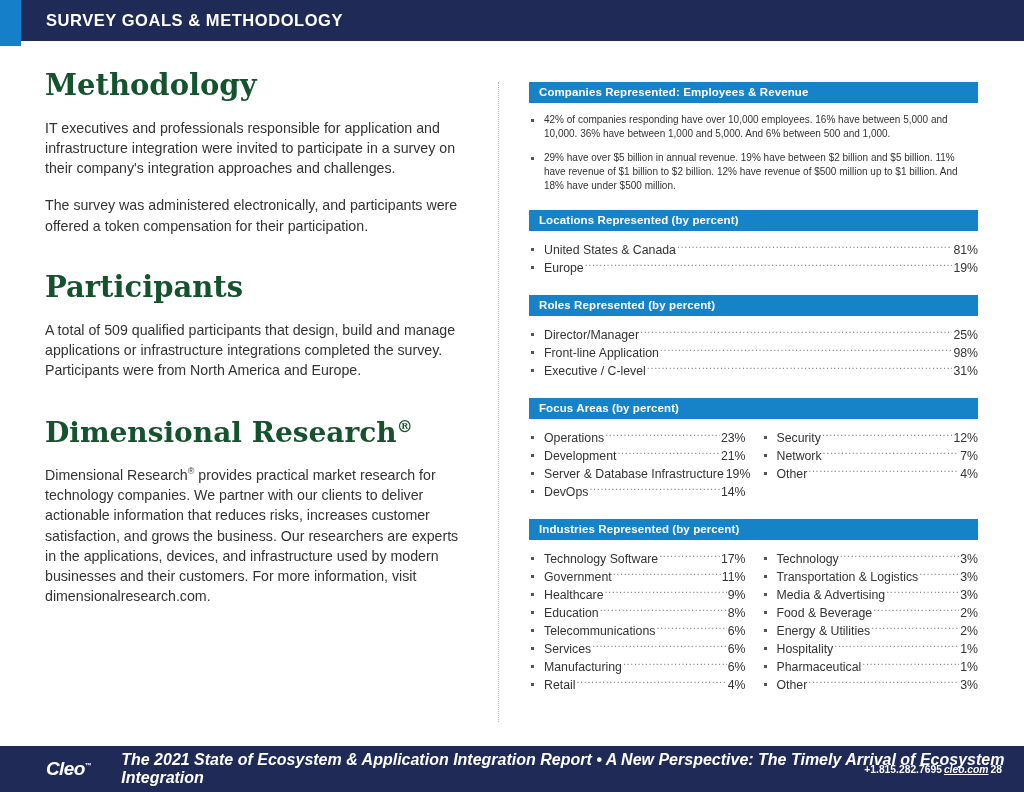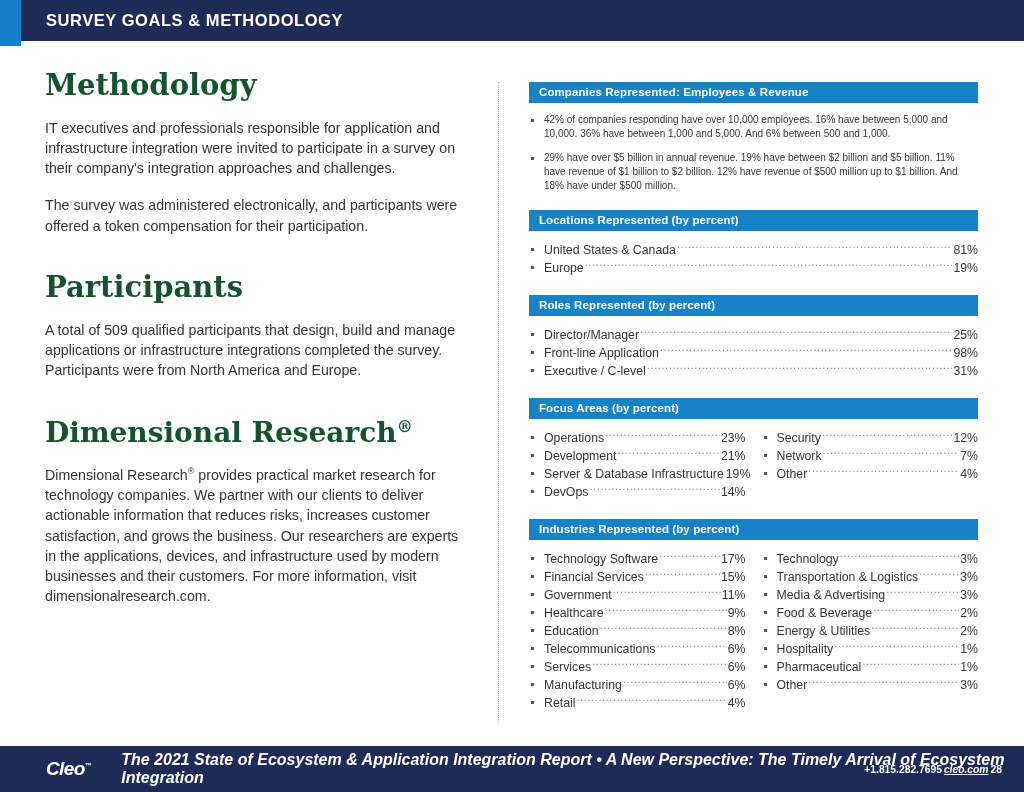--- a/index.html
+++ b/index.html
@@ -348,25 +348,20 @@
       <div class="sec-header">Industries Represented (by percent)</div>
       <div class="sec-body twocol">
         <div class="colbox">
           <ul class="dotlist">
             <li class="dotrow">
               <span class="lbl">Technology Software</span>
               <span class="leader"></span>
               <span class="val">17%</span>
             </li>
             <li class="dotrow">
-              <span class="lbl">Financial Services</span>
-              <span class="leader"></span>
-              <span class="val">15%</span>
-            </li>
-            <li class="dotrow">
               <span class="lbl">Government</span>
               <span class="leader"></span>
               <span class="val">11%</span>
             </li>
             <li class="dotrow">
               <span class="lbl">Healthcare</span>
               <span class="leader"></span>
               <span class="val">9%</span>
             </li>
             <li class="dotrow">

